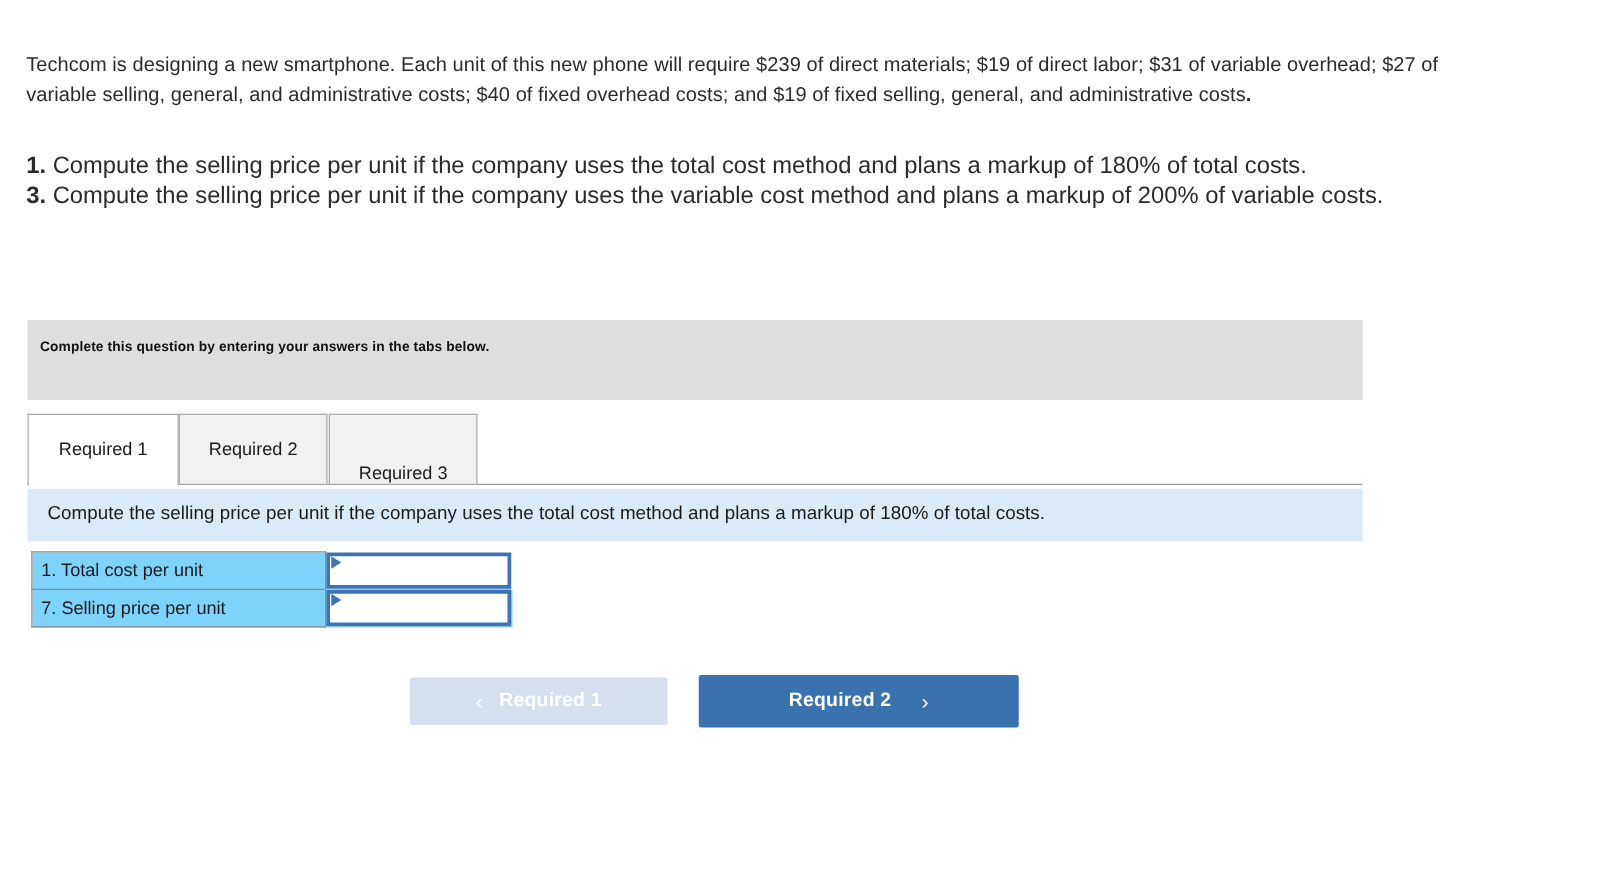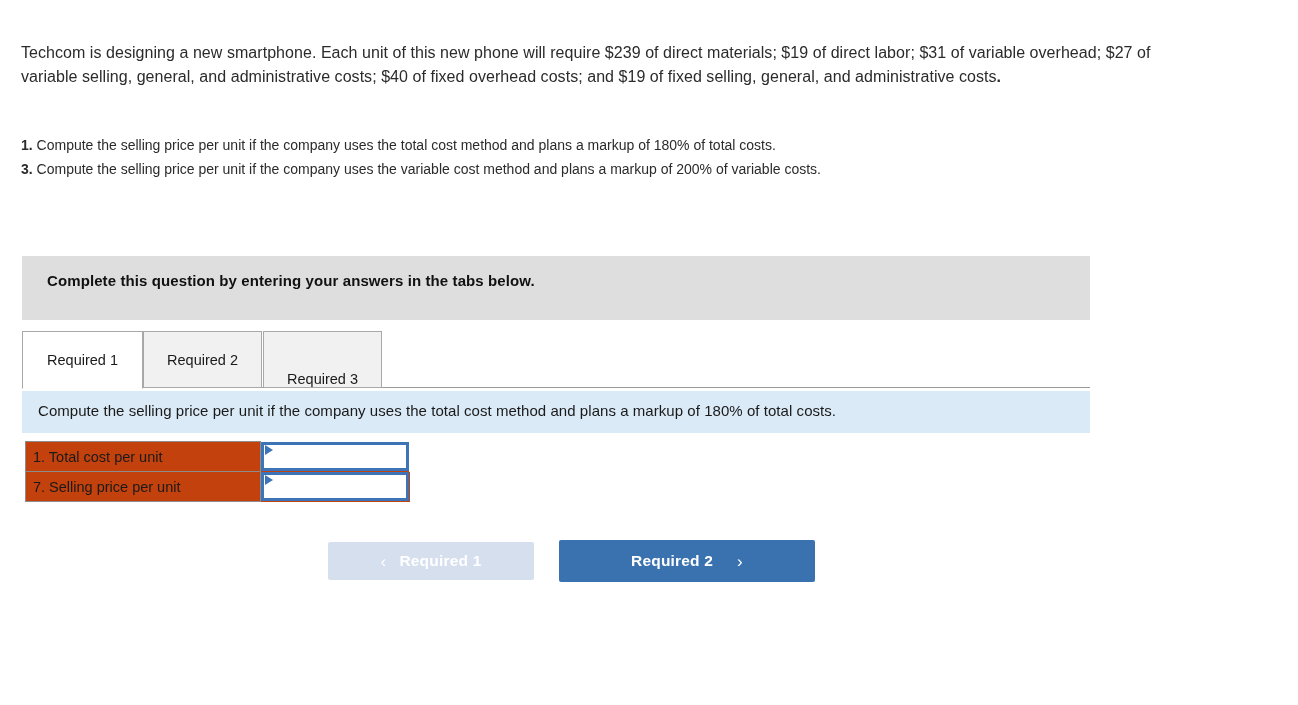--- a/index.html
+++ b/index.html
@@ -34,44 +34,44 @@
     line-height: 24px;
     color: #2b2b2b;
     letter-spacing: 0.05px;
   }
   .intro b { font-weight: bold; }
 
   
   .reqlist {
     position: absolute;
     left: 21px;
-    top: 134px;
+    top: 121px;
     width: 1185px;
-    font-size: 14px;
+    font-size: 19px;
     line-height: 23.5px;
     color: #2b2b2b;
   }
   .reqlist .num { font-weight: bold; }
   .req-line { margin: 0; }
 
   
   .gray-banner {
     position: absolute;
     left: 22px;
     top: 256px;
     width: 1068px;
     height: 64px;
     background: #dedede;
     box-sizing: border-box;
   }
   .gray-banner .gb-text {
     position: absolute;
-    left: 25px;
+    left: 10px;
     top: 16px;
-    font-size: 15px;
+    font-size: 11px;
     font-weight: bold;
     color: #111111;
     letter-spacing: 0.1px;
   }
 
   
   .tabs-wrap {
     position: absolute;
     left: 22px;
     top: 331px;
@@ -134,21 +134,21 @@
     position: absolute;
     left: 25px;
     top: 441px;
     border-collapse: collapse;
     table-layout: fixed;
   }
   .ans-table td {
     border: 1px solid #8c8c8c;
     padding: 0;
     height: 29px;
-    background: #c2410c;
+    background: #7dd3fc;
   }
   .ans-table td.lbl {
     width: 227px;
     font-size: 14.5px;
     color: #1a1a1a;
     padding-left: 7px;
     vertical-align: middle;
   }
   .ans-table td.fld {
     width: 148px;

